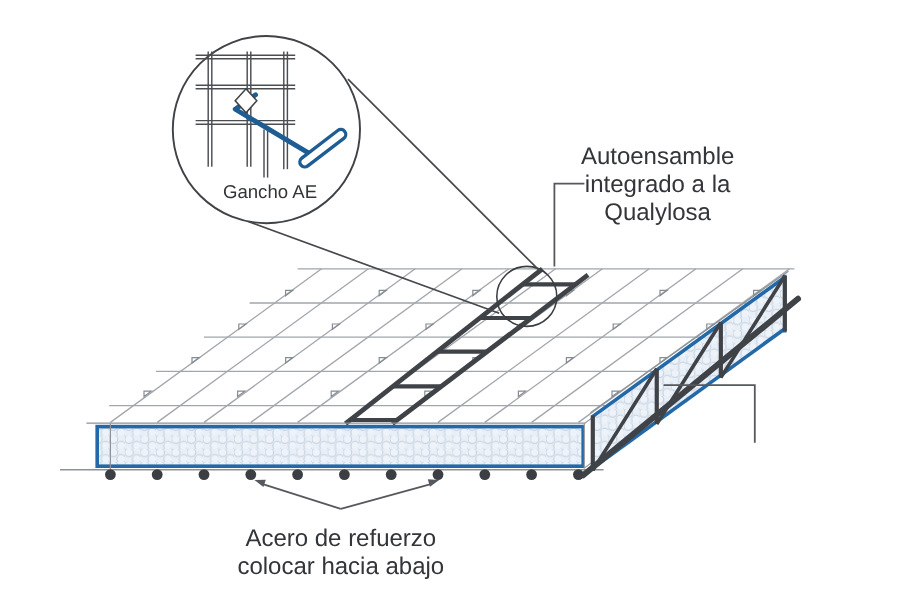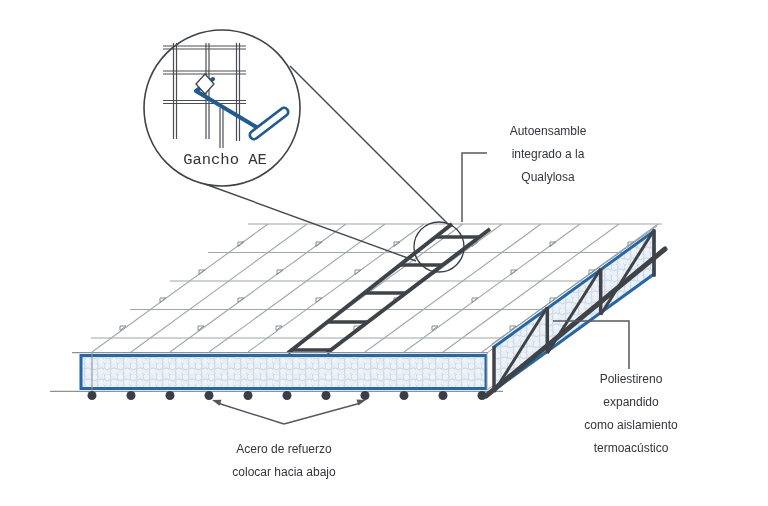--- a/index.html
+++ b/index.html
@@ -4,21 +4,21 @@
 <style>
   :root{
     --blue:#1e5c94; --panel_blue:#2368a7; --dark:#3f4347; --wire:#a0a6ab;
     --edge:#8d9298; --text:#323539; --foam_bg:#e9eff6; --foam_ring:#c7d4e2;
     --leader:#55595e;
   }
   html,body{margin:0;padding:0;background:#fff;}
   .stage{position:relative;width:768px;height:506px;background:#fff;overflow:hidden;
          font-family:"Liberation Sans",sans-serif;}
   svg{position:absolute;left:0;top:0;}
-  .label{position:absolute;color:var(--text);font-size:12px;line-height:23px;
+  .label{position:absolute;color:var(--text);font-size:20px;line-height:23px;
          text-align:center;white-space:pre-line;transform:translateX(-50%);}
   .label.small{font-size:15.5px;}
   
   .w    {stroke:var(--wire);stroke-width:1.1;fill:none;}
   .e    {stroke:var(--edge);stroke-width:1.2;fill:none;}
   .e1   {stroke:var(--edge);stroke-width:1;fill:none;}
   .d3   {stroke:var(--dark);stroke-width:3;fill:none;}
   .d35  {stroke:var(--dark);stroke-width:3.5;fill:none;}
   .d4   {stroke:var(--dark);stroke-width:4;fill:none;}
   .chord{stroke:var(--dark);stroke-width:5;fill:none;stroke-linecap:round;}
@@ -189,27 +189,23 @@
     <polyline class="lead" points="553,321 629,321 629,369" fill="none"></polyline>
     <g>
       <line class="lead" x1="284" y1="424" x2="219" y2="403.5"></line>
       <line class="lead" x1="284" y1="424" x2="359" y2="403.5"></line>
       <polygon class="ahead" points="212,400 221.5,399.8 219.5,405.8"></polygon>
       <polygon class="ahead" points="366,400 358.3,405.6 356.5,399.4"></polygon>
     </g>
   </g>
 </svg>
 
-<div class="label small" style="left:225px;top:149px;font-family:Liberation Mono, monospace;">Gancho AE</div>
+<div class="label small" style="left:225px;top:149px;">Gancho AE</div>
 
 <div class="label" style="left:548px;top:120px;">Autoensamble
 integrado a la
 Qualylosa</div>
 
-<div class="label" style="left:631px;top:368px;">Poliestireno
-expandido
-como aislamiento
-termoacústico</div>
 
 <div class="label" style="left:284px;top:428px;margin-top:10px;">Acero de refuerzo
 colocar hacia abajo</div>
 
 </div>
 
 </body></html>

